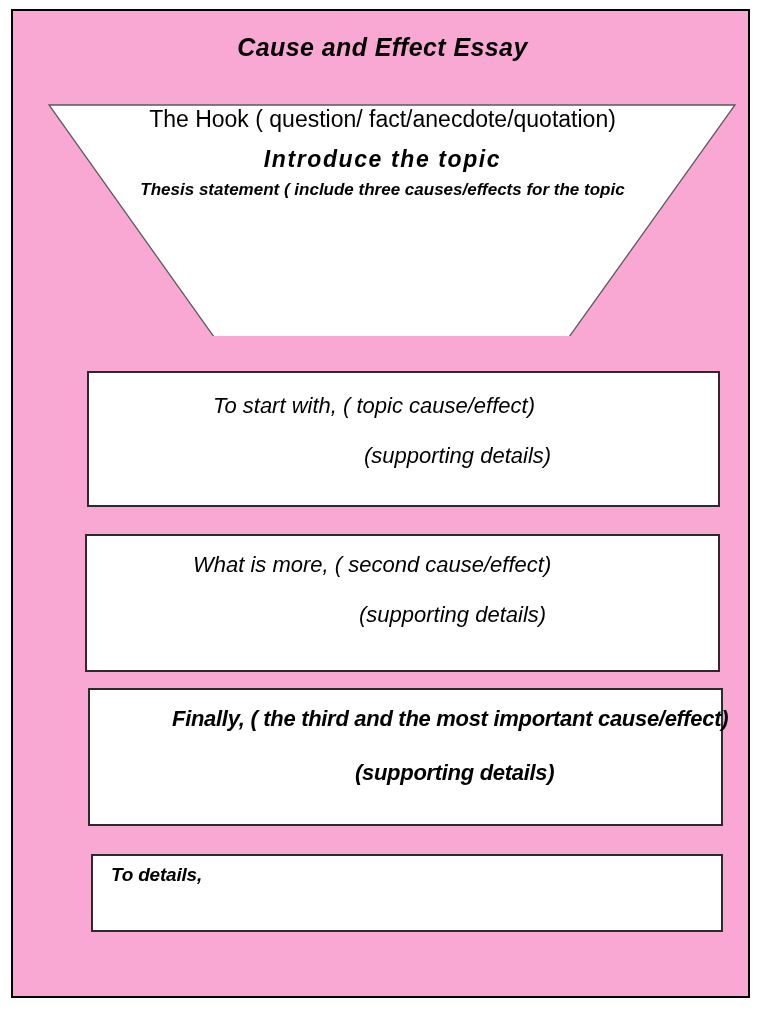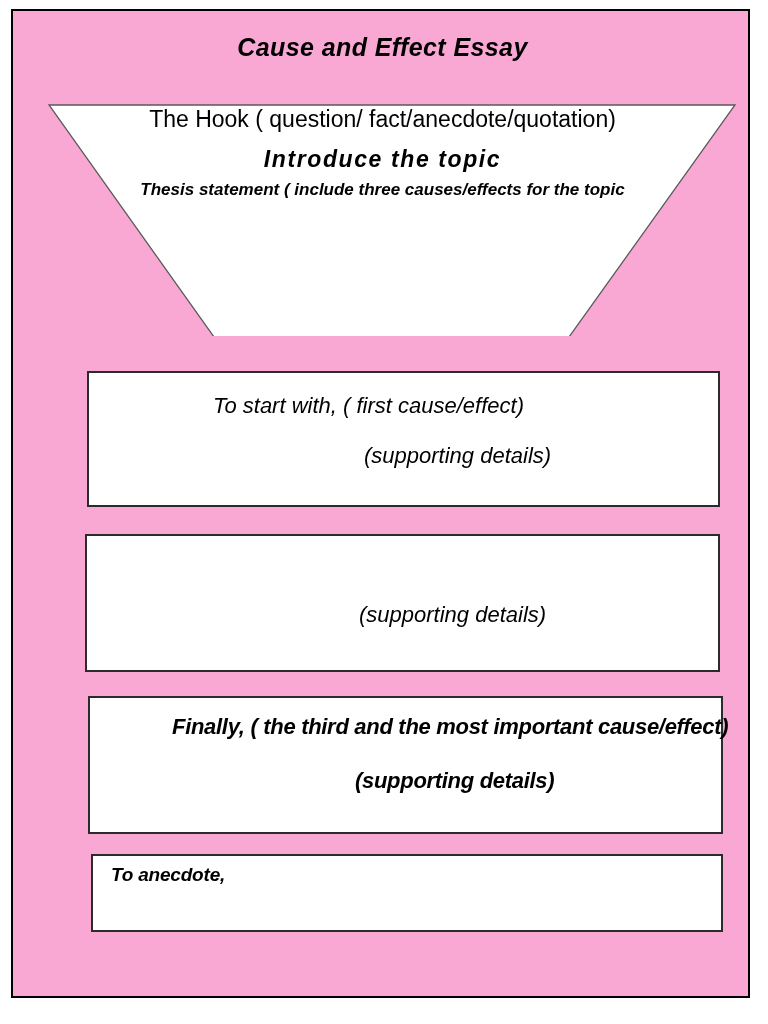--- a/index.html
+++ b/index.html
@@ -91,21 +91,21 @@
 
   
   .body-box {
     position: absolute;
     border: 2px solid #2b2b2b;
     box-sizing: border-box;
     background: #ffffff;
   }
   #body-box-1 { left: 74px;  top: 360px; width: 633px; height: 136px; }
   #body-box-2 { left: 72px;  top: 523px; width: 635px; height: 138px; }
-  #body-box-3 { left: 75px;  top: 677px; width: 635px; height: 138px; margin-top: 8px; }
+  #body-box-3 { left: 75px;  top: 677px; width: 635px; height: 138px; }
   #conclusion-box { left: 78px; top: 843px; width: 632px; height: 78px; }
 
   .box-line {
     position: absolute;
     white-space: nowrap;
     font-style: italic;
   }
 
   
   #body1-main {
@@ -166,30 +166,31 @@
     </svg>
   </div>
 
   <div id="intro-text-group">
     <div class="intro-line-hook">The Hook ( question/ fact/anecdote/quotation)</div>
     <div class="intro-line-topic">Introduce the topic</div>
     <div class="intro-line-thesis">Thesis statement ( include three causes/effects for the topic</div>
   </div>
 
   <div class="body-box" id="body-box-1">
-    <div class="box-line" id="body1-main">To start with,  ( first cause/effect)</div>
+    <div class="box-line" id="body1-main">To start with,  ( topic cause/effect)</div>
     <div class="box-line" id="body1-details">(supporting details)</div>
   </div>
 
   <div class="body-box" id="body-box-2">
+    <div class="box-line" id="body2-main">What is more,  ( second cause/effect)</div>
     <div class="box-line" id="body2-details">(supporting details)</div>
   </div>
 
   <div class="body-box" id="body-box-3">
     <div class="box-line" id="body3-main">Finally, ( the third and the most important cause/effect)</div>
     <div class="box-line" id="body3-details">(supporting details)</div>
   </div>
 
   <div class="body-box" id="conclusion-box">
-    <div class="box-line" id="conclusion-main">To anecdote,</div>
+    <div class="box-line" id="conclusion-main">To details,</div>
   </div>
 
 </div>
 
 </body></html>

